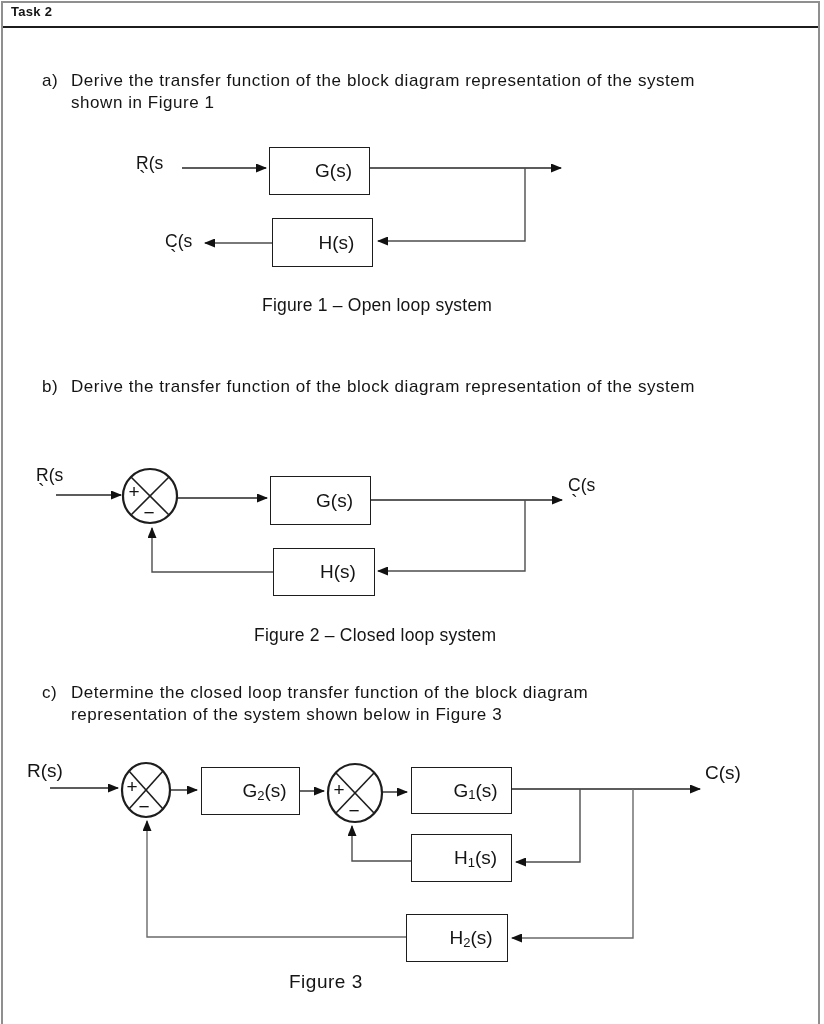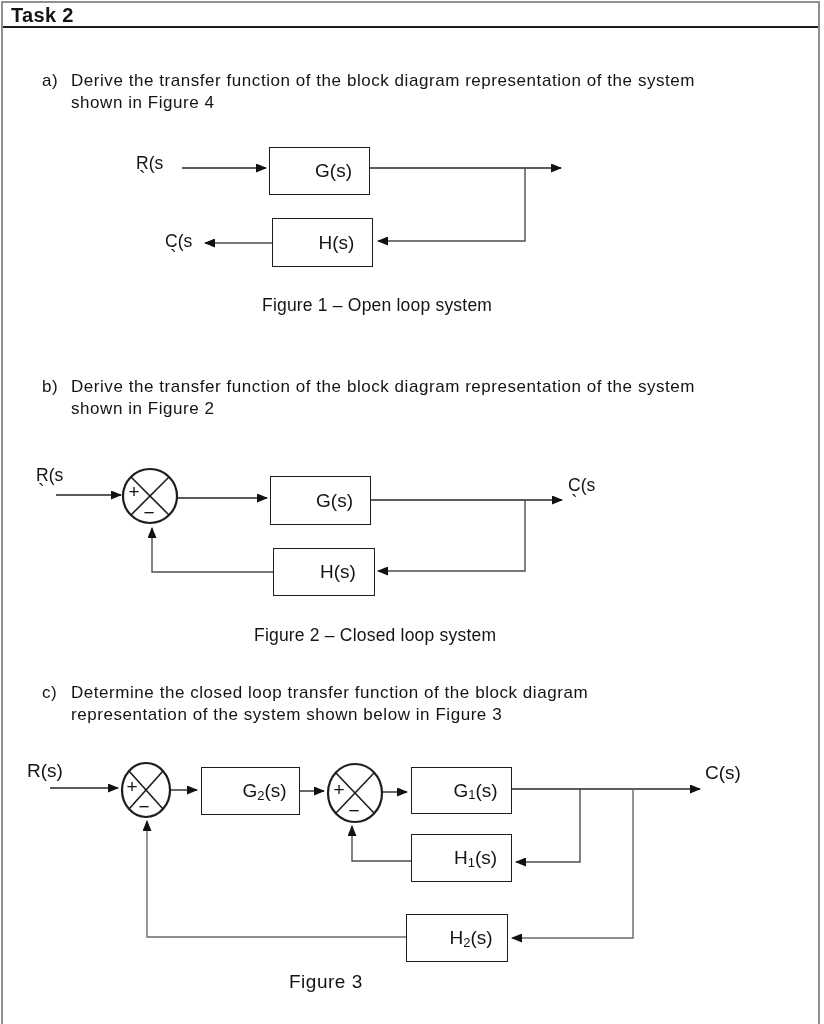--- a/index.html
+++ b/index.html
@@ -4,21 +4,21 @@
 <style>
   html,body { margin:0; padding:0; background:#ffffff; }
   .page {
     position:relative; width:824px; height:1024px; background:#fff;
     font-family:"Liberation Sans","DejaVu Sans",sans-serif; color:#141414;
     overflow:hidden;
   }
   .b-left  { position:absolute; left:1px; top:1px; bottom:0; width:2px; background:#8f8f8f; }
   .b-top   { position:absolute; left:1px; right:4px; top:1px; height:2px; background:#8f8f8f; }
   .b-right { position:absolute; right:4px; top:1px; bottom:0; width:2px; background:#8f8f8f; }
-  .hdr  { position:absolute; left:11px; top:4px; font-size:20px; font-weight:bold; letter-spacing:.3px; }
+  .hdr  { position:absolute; left:11px; top:4px; font-size:13px; font-weight:bold; letter-spacing:.3px; }
   .rule { position:absolute; left:3px; right:6px; top:26px; height:2px; background:#1c1c1c; }
 
   .task { position:absolute; left:42px; display:flex; font-size:17px; letter-spacing:.55px; line-height:22px; }
   .task .mk { width:29px; flex:none; }
   .task .ln { white-space:nowrap; }
 
   .wires { position:absolute; left:0; top:0; width:824px; height:1024px; }
 
   .blk {
     position:absolute; box-sizing:border-box; border:1.8px solid #1d1d1d; background:#fff;
@@ -85,41 +85,40 @@
   <div class="b-left"></div>
   <div class="b-top"></div>
   <div class="b-right"></div>
   <div class="hdr">Task 2</div>
   <div class="rule"></div>
 
   <div class="task" style="top:70px;">
     <span class="mk">a)</span>
     <span>
       <div class="ln">Derive the transfer function of the block diagram representation of the system</div>
-      <div class="ln">shown in Figure 4</div>
+      <div class="ln">shown in Figure 1</div>
     </span>
   </div>
 
   <div class="sig" style="left:136px; top:153px;">R(s</div>
   <div class="tick" style="left:139px; top:173px;">`</div>
   <div class="blk" style="left:269px; top:147px; width:101px; height:48px;">
     <span>G(s)</span>
   </div>
   <div class="blk" style="left:272px; top:218px; width:101px; height:49px;">
     <span>H(s)</span>
   </div>
   <div class="sig" style="left:165px; top:231px;">C(s</div>
   <div class="tick" style="left:170px; top:252px;">`</div>
   <div class="cap" style="left:262px; top:295px;">Figure 1 – Open loop system</div>
 
   <div class="task" style="top:376px;">
     <span class="mk">b)</span>
     <span>
       <div class="ln">Derive the transfer function of the block diagram representation of the system</div>
-      <div class="ln">shown in Figure 2</div>
     </span>
   </div>
 
   <div class="sig" style="left:36px; top:465px;">R(s</div>
   <div class="tick" style="left:38px; top:486px;">`</div>
   <span class="sign" style="left:134px; top:492px;">+</span>
   <span class="sign" style="left:149px; top:513px;">−</span>
   <div class="blk" style="left:270px; top:476px; width:101px; height:49px;">
     <span>G(s)</span>
   </div>

